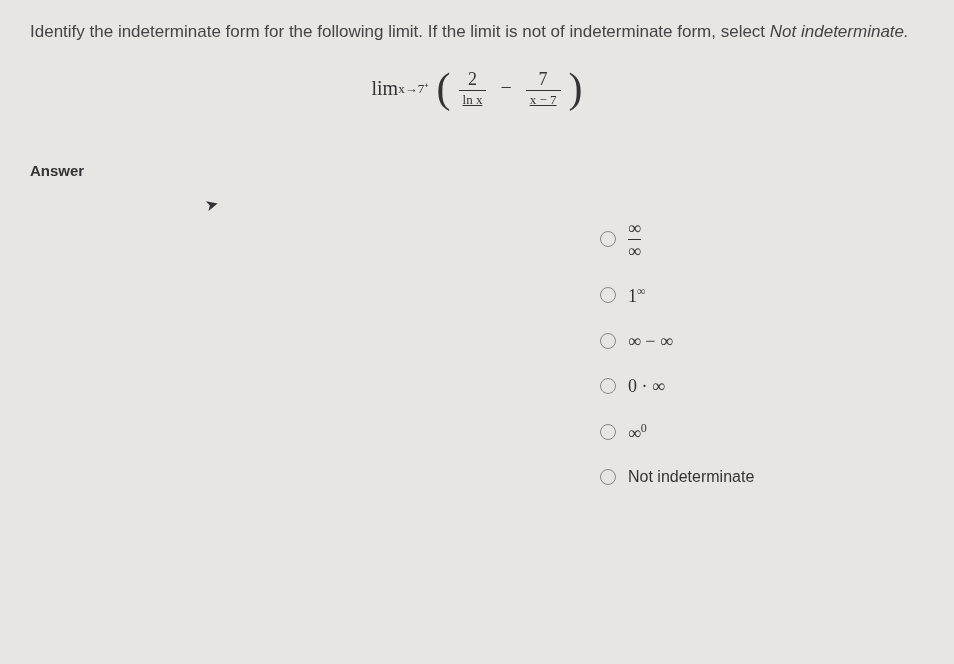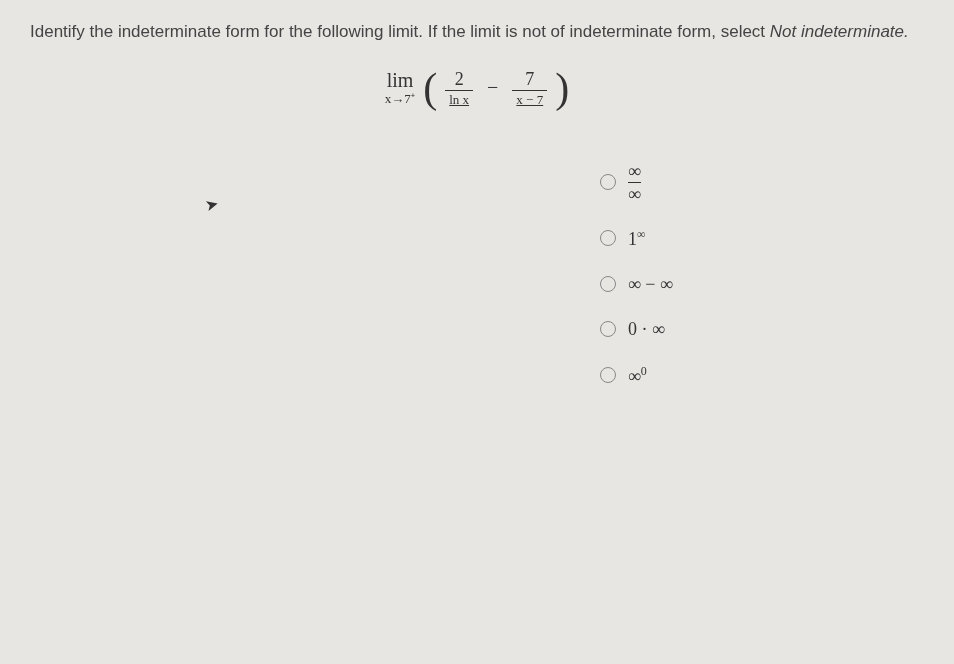--- a/index.html
+++ b/index.html
@@ -30,21 +30,21 @@
       font-size: 20px;
       font-family: 'Times New Roman', serif;
     }
     .limit-container {
       display: inline-flex;
       align-items: center;
       gap: 8px;
     }
     .lim-block {
       display: inline-flex;
-      flex-direction: column;
+      flex-direction: row;
       align-items: center;
       line-height: 1;
       justify-content: center;
     }
     .lim-text {
       font-size: 20px;
     }
     .lim-sub {
       font-size: 13px;
       margin-top: 2px;
@@ -152,20 +152,21 @@
     <span class="minus">−</span>
     <span class="frac">
       <span class="num">7</span>
       <span class="den">x − 7</span>
     </span>
     <span class="paren">)</span>
   </span>
 </div>
 
 <div class="answer-section">
+  <div class="answer-label">Answer</div>
 
   <div class="cursor">➤</div>
 
   <div class="options">
 
     <div class="option">
       <span class="radio"></span>
       <span class="option-frac">
         <span class="n">∞</span>
         <span class="d">∞</span>
@@ -189,15 +190,19 @@
       <span>0 · ∞</span>
     </div>
 
     <div class="option">
       <span class="radio"></span>
       <span>
         <span>∞</span><span class="sup">0</span>
       </span>
     </div>
 
+    <div class="option">
+      <span class="radio"></span>
+      <span style="font-family: Arial, sans-serif; font-size:16px;">Not indeterminate</span>
+    </div>
 
   </div>
 </div>
 
 </body></html>

